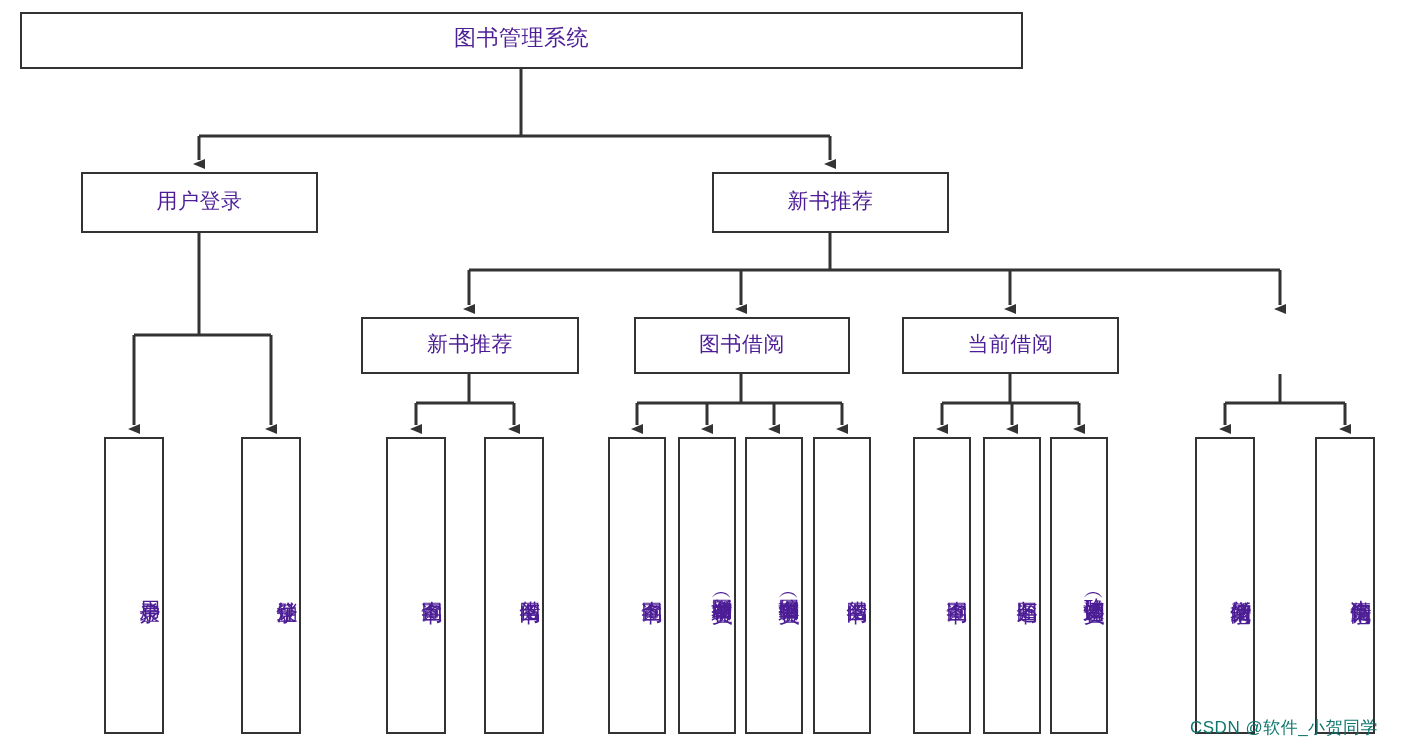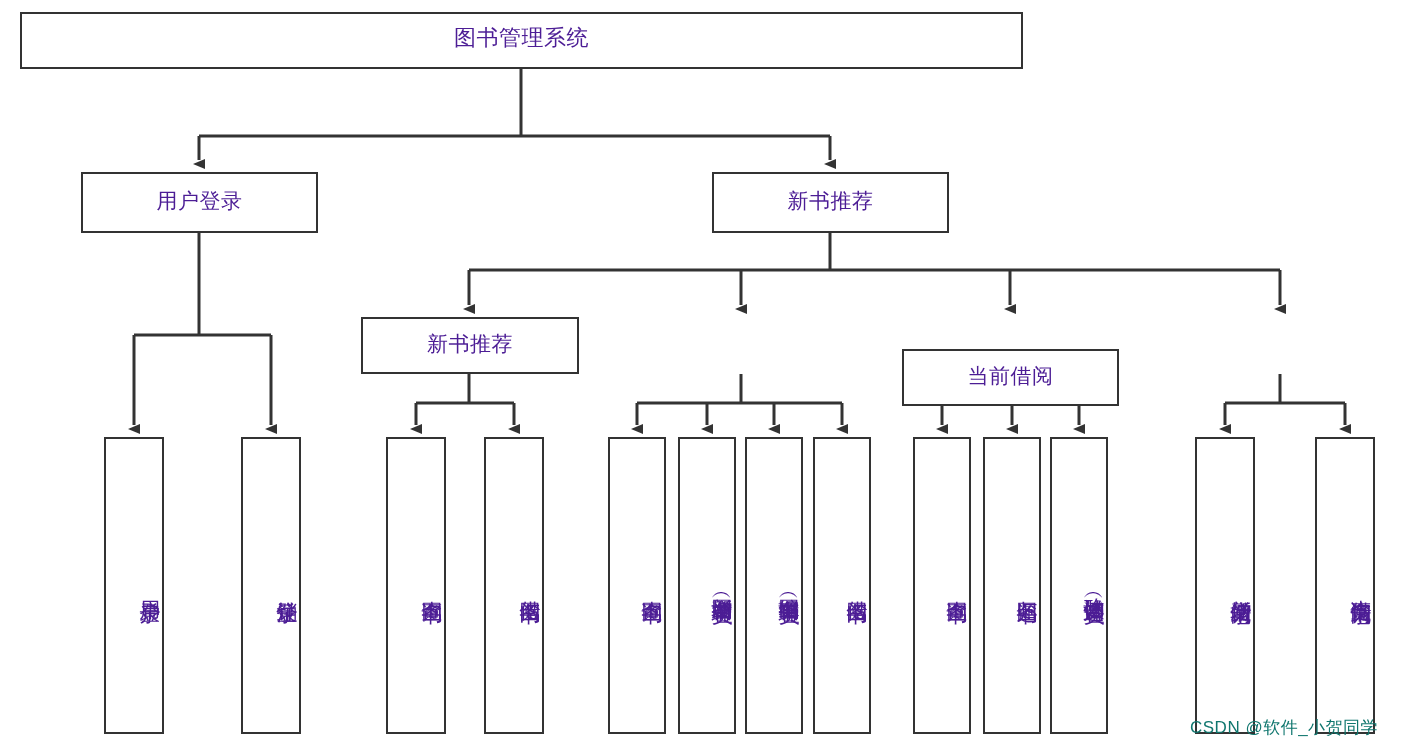--- a/index.html
+++ b/index.html
@@ -123,21 +123,22 @@
       <path d="M1345,403 L1345,425" marker-end="url(#arrow)"></path>
     </g>
   </svg>
 
   <div class="node root h" style="left: 20px; top: 12px; width: 1003px; height: 57px;">图书管理系统</div>
 
   <div class="node h" style="left: 81px; top: 172px; width: 237px; height: 61px;">用户登录</div>
   <div class="node h" style="left: 712px; top: 172px; width: 237px; height: 61px;">新书推荐</div>
 
   <div class="node h" style="left: 361px; top: 317px; width: 218px; height: 57px;">新书推荐</div>
-  <div class="node h" style="left: 902px; top: 317px; width: 217px; height: 57px; margin-top: 32px;">当前借阅</div>
+  <div class="node h" style="left: 634px; top: 317px; width: 216px; height: 57px;">图书借阅</div>
+  <div class="node h" style="left: 902px; top: 317px; width: 217px; height: 57px;">当前借阅</div>
 
   <div class="node v" style="left: 104px; top: 437px; width: 60px; height: 297px;">
     <span class="vtext">用户登录</span>
   </div>
   <div class="node v" style="left: 241px; top: 437px; width: 60px; height: 297px;">
     <span class="vtext">注销登录</span>
   </div>
   <div class="node v" style="left: 386px; top: 437px; width: 60px; height: 297px;">
     <span class="vtext">查询图书</span>
   </div>

